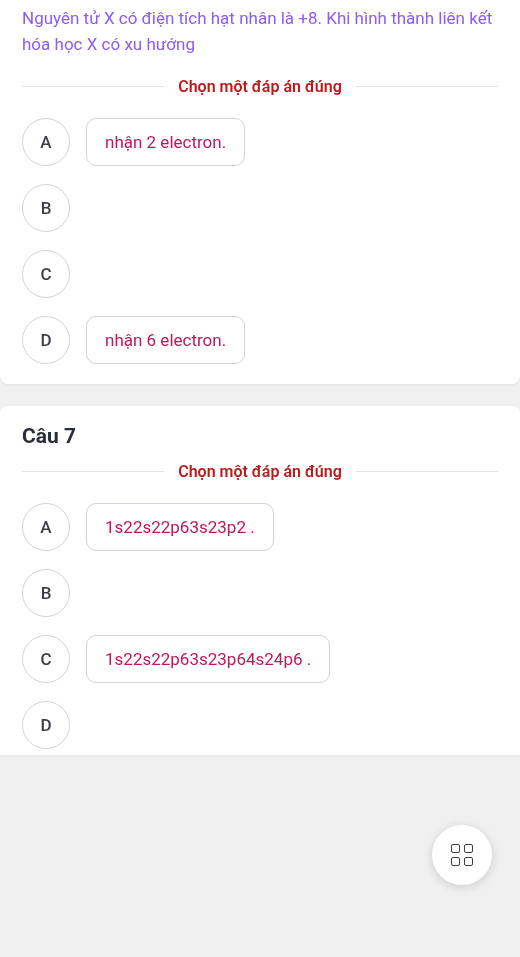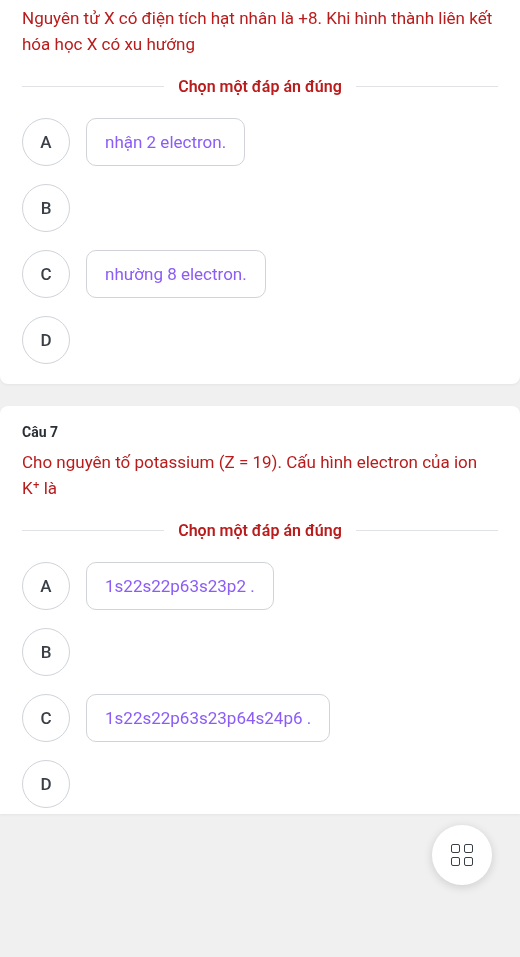--- a/index.html
+++ b/index.html
@@ -12,21 +12,21 @@
   .card {
     background: #fff;
     border-radius: 8px;
     padding: 18px 22px 20px 22px;
     margin-bottom: 22px;
     box-shadow: 0 1px 3px rgba(0,0,0,0.05);
   }
   .question-text {
     font-size: 17px;
     line-height: 1.5;
-    color: #b91c1c;
+    color: #8b5cf6;
     margin-bottom: 20px;
   }
   .divider-row {
     display: flex;
     align-items: center;
     margin: 14px 0 22px 0;
   }
   .divider-line {
     flex: 1;
     height: 1px;
@@ -55,25 +55,25 @@
     font-size: 17px;
     font-weight: 500;
     color: #3a3f47;
     flex-shrink: 0;
   }
   .option-text {
     padding: 13px 18px;
     border: 1.5px solid #d0d3d9;
     border-radius: 10px;
     font-size: 17px;
-    color: #8b5cf6;
+    color: #be185d;
     min-width: 0;
   }
   .question-number {
-    font-size: 14px;
+    font-size: 21px;
     font-weight: 700;
     color: #2b2f36;
     margin-bottom: 10px;
   }
   .fab {
     position: fixed;
     right: 28px;
     top: 825px;
     width: 60px;
     height: 60px;
@@ -110,30 +110,29 @@
 
   <div class="option-row">
     <div class="option-letter">A</div>
     <div class="option-text">nhận 2 electron.</div>
   </div>
   <div class="option-row">
     <div class="option-letter">B</div>
   </div>
   <div class="option-row">
     <div class="option-letter">C</div>
-    <div class="option-text">nhường 8 electron.</div>
   </div>
   <div class="option-row" style="margin-bottom:0;">
     <div class="option-letter">D</div>
+    <div class="option-text">nhận 6 electron.</div>
   </div>
 </div>
 
 <div class="card" style="border-bottom-left-radius:0;border-bottom-right-radius:0;padding-bottom:6px;">
   <div class="question-number">Câu 7</div>
-  <div class="question-text">Cho nguyên tố potassium (Z = 19). Cấu hình electron của ion K⁺ là</div>
   <div class="divider-row">
     <div class="divider-line"></div>
     <div class="divider-text">Chọn một đáp án đúng</div>
     <div class="divider-line"></div>
   </div>
 
   <div class="option-row">
     <div class="option-letter">A</div>
     <div class="option-text">1s22s22p63s23p2 .</div>
   </div>

